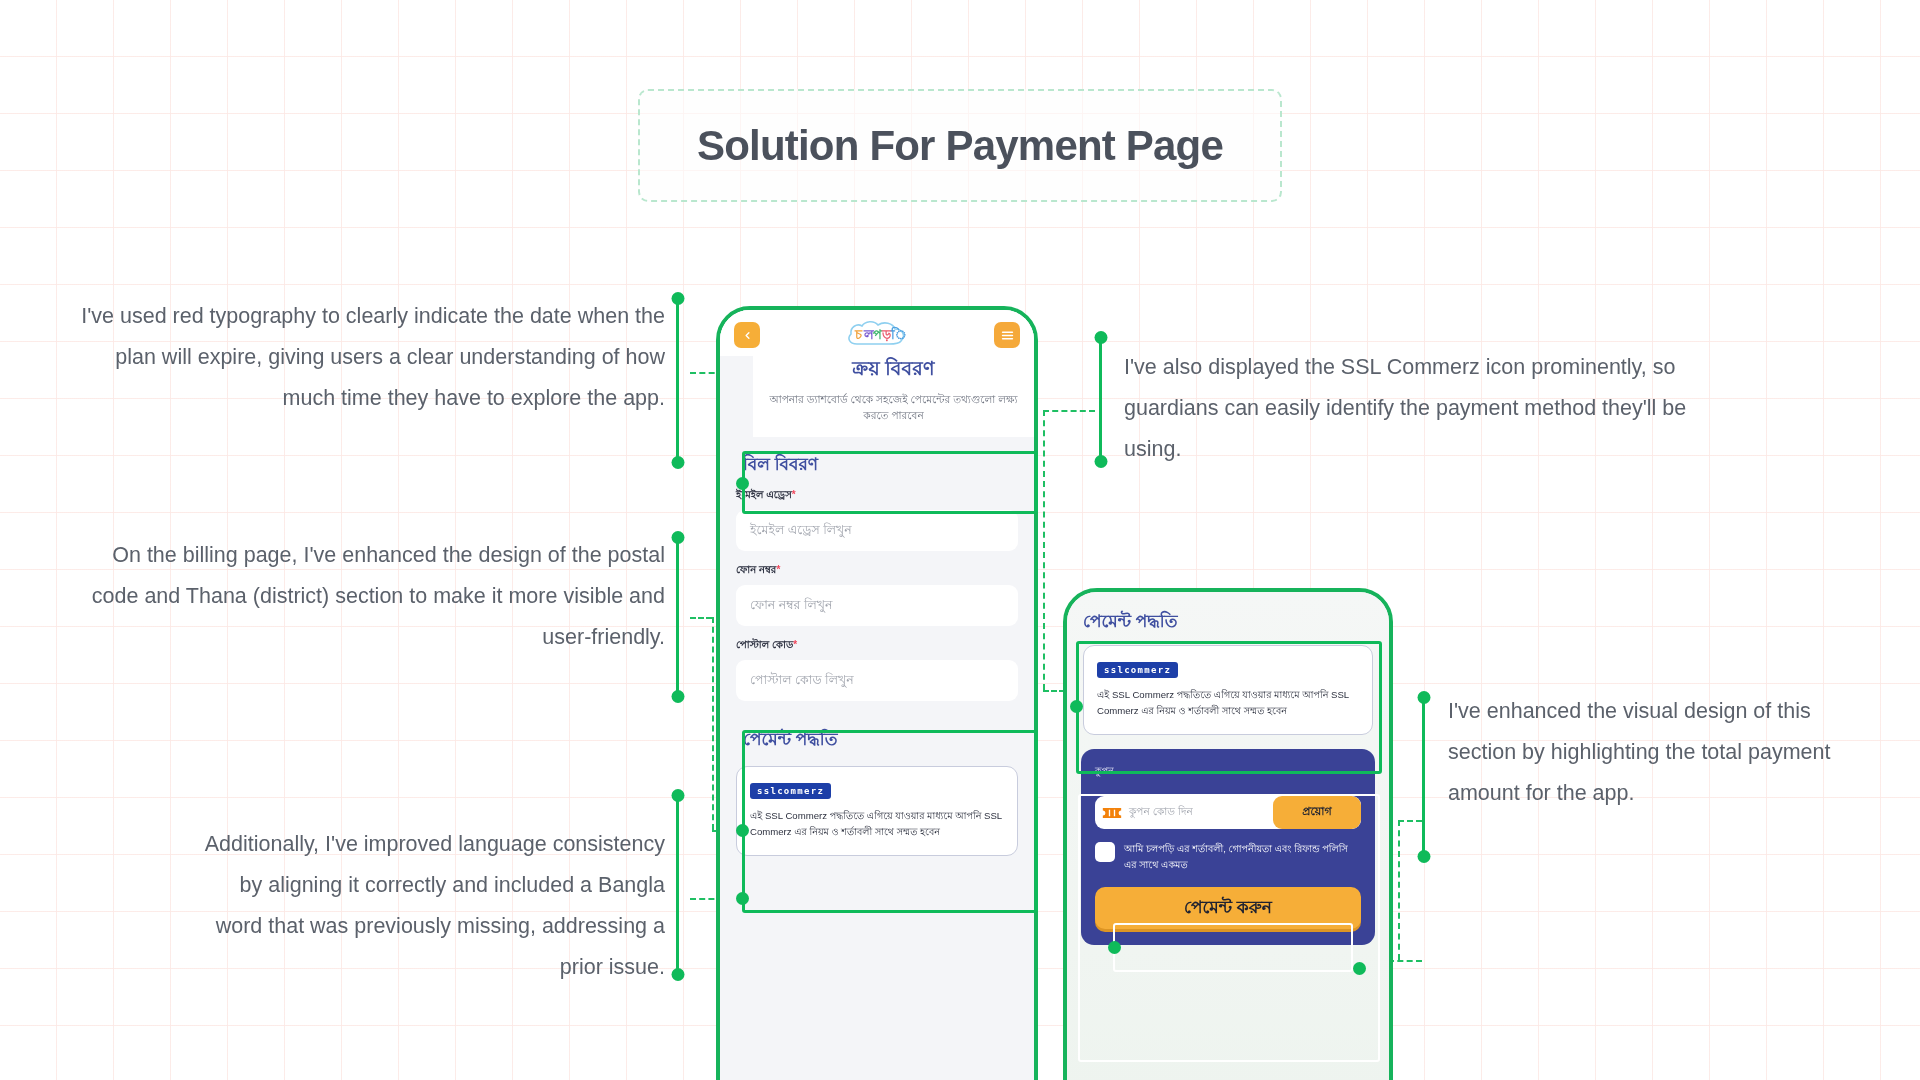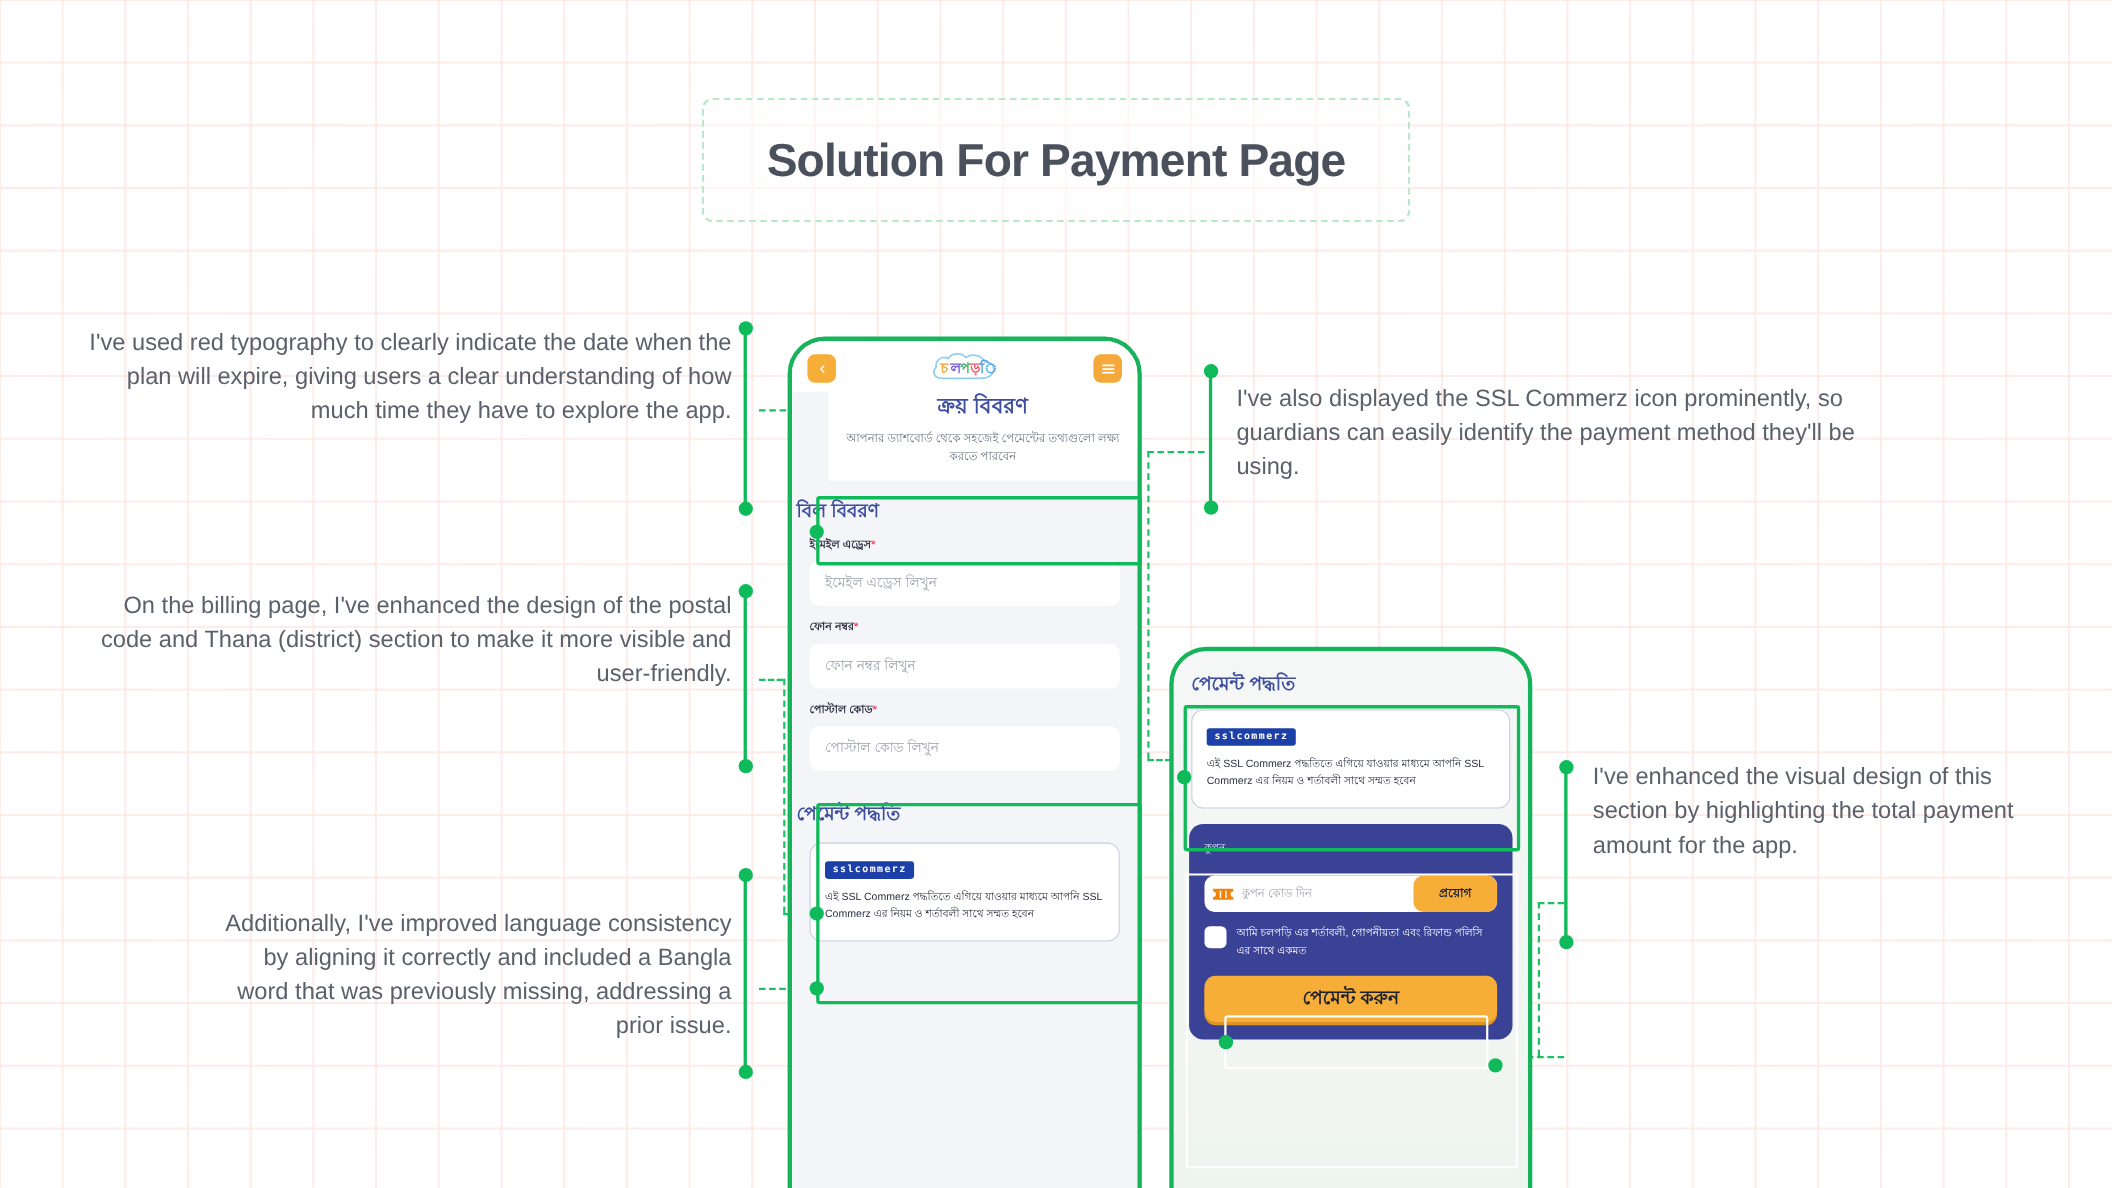--- a/index.html
+++ b/index.html
@@ -40,21 +40,21 @@
     font-weight: 700;
     color: #4b515c;
     letter-spacing: -0.8px;
     white-space: nowrap;
   }
 
   
   .annot {
     position: absolute;
     font-size: 21.5px;
-    line-height: 31px;
+    line-height: 41px;
     color: #5b616b;
     font-weight: 400;
   }
   .annot.left  { text-align: right; }
   .annot.right { text-align: left; }
 
   
   .rail {
     position: absolute;
     width: 3px;
@@ -192,21 +192,21 @@
   .plan-exp-date {
     font-size: 11px; font-weight: 700; color: #f1465c;
     display: flex; align-items: center; gap: 6px;
   }
   .cal-ico { width: 13px; height: 13px; }
 
   .sec-title {
     font-size: 17px;
     font-weight: 700;
     color: #3f4fa0;
-    padding: 14px 4px 8px;
+    padding: 14px 23px 8px;
   }
   .field { padding: 0 16px 11px; }
   .field-label {
     font-size: 10px;
     color: #2c3040;
     font-weight: 700;
     margin-bottom: 6px;
   }
   .req { color: #f1465c; }
   .input-box {
@@ -277,21 +277,21 @@
   .coupon-input {
     flex: 1;
     display: flex; align-items: center;
     font-size: 10.5px;
     color: #a0a4ad;
   }
   .coupon-apply {
     background: #f6ae38;
     border-radius: 9px;
     display: flex; align-items: center; justify-content: center;
-    width: 76px;
+    width: 88px;
     font-size: 11px;
     font-weight: 700;
     color: #1f2230;
   }
   .total-row {
     display: flex; align-items: center; justify-content: space-between;
     margin-top: 18px;
   }
   .total-label { font-size: 20px; font-weight: 700; color: #ffffff; }
   .total-amount { font-size: 27px; font-weight: 800; color: #ffffff; letter-spacing: .5px; }

